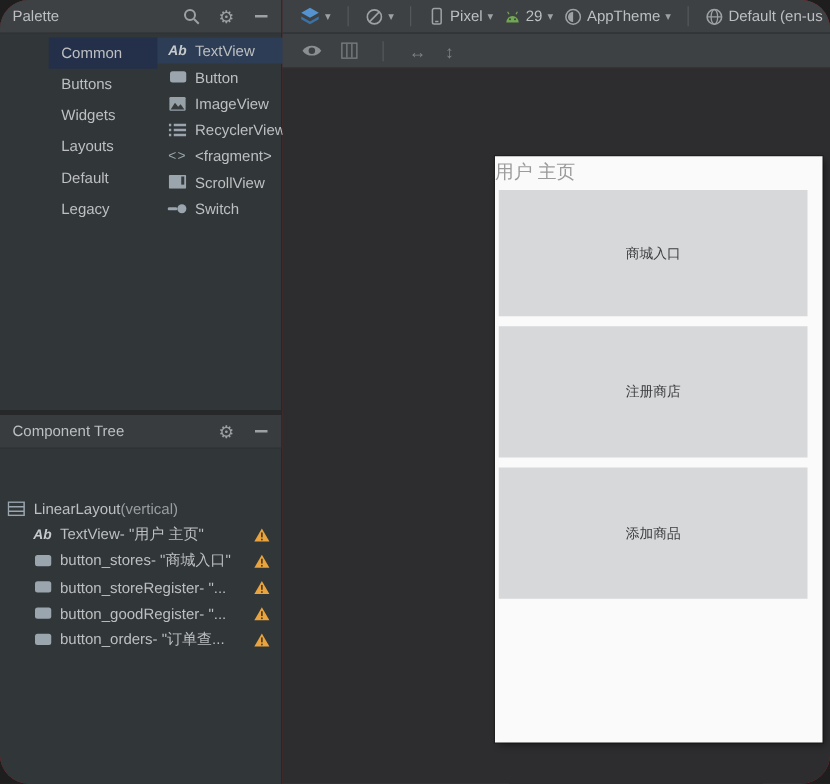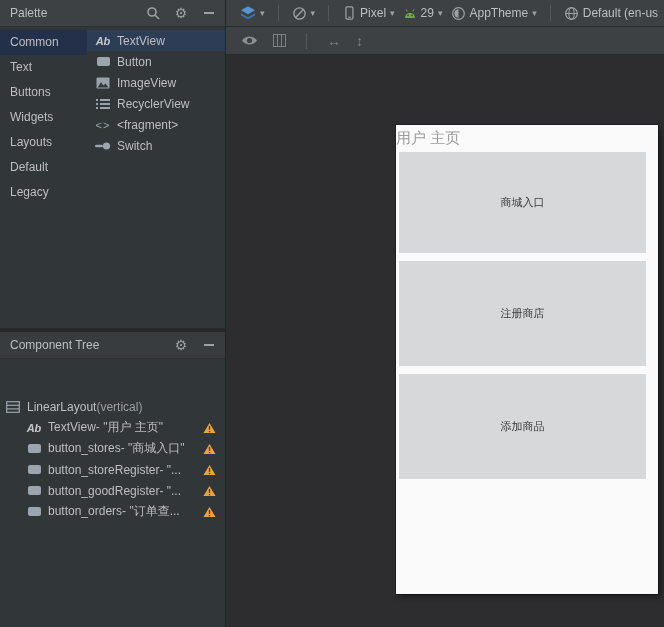--- a/index.html
+++ b/index.html
@@ -2,33 +2,34 @@
 <html><head>
 <meta charset="utf-8">
 <style>
   * { margin:0; padding:0; box-sizing:border-box; }
   body { background:#1e1e1e; }
   .app {
     position:relative; width:664px; height:627px; overflow:hidden;
     font-family:"Liberation Sans","DejaVu Sans",sans-serif;
     font-size:12px; color:#bdbfc1; background:#b91c1c;
     display:flex;
+    border-radius:23px;
   }
   
   .left-panel { width:226px; height:100%; display:flex; flex-direction:column;
                 background:#313638; border-right:1px solid #222426; }
   .panel-header { height:27px; flex:none; background:#3d4144; display:flex;
                   align-items:center; padding:0 8px 0 10px; border-bottom:1px solid #2e3133; }
   .panel-title { color:#bdbfc1; }
   .hdr-icons { margin-left:auto; display:flex; align-items:center; gap:12px; }
   .hdr-icons .ic { width:16px; height:16px; display:flex; align-items:center;
                    justify-content:center; color:#9da1a4; font-size:14px; cursor:pointer; }
   .minbar { width:10px; height:2px; background:#9da1a4; display:inline-block; }
 
-  .palette-body { height:301px; flex:none; display:flex; }
+  .palette-body { height:301px; flex:none; display:flex;margin-left:39px; }
   .cat-col { width:87px; flex:none; padding-top:3px; }
   .cat-row { height:25px; line-height:25px; padding-left:10px; white-space:nowrap; cursor:pointer; }
   .cat-row.selected { background:#24304a; }
   .item-col { flex:1; padding-top:3px; }
   .item-row { height:21px; display:flex; align-items:center; gap:6px; padding-left:8px;
               white-space:nowrap; cursor:pointer; }
   .item-row.selected { background:#2d3d55; }
   .w-icon { width:16px; flex:none; display:flex; justify-content:center; align-items:center; }
   .glyph-ab { font-weight:bold; font-size:11px; color:#c7cacc; font-style:italic; }
   .glyph-frag { font-size:11px; color:#9aa5ae; letter-spacing:1px; }
@@ -91,21 +92,20 @@
         <span class="ic">⚙</span>
         <span class="ic">
             <span class="minbar"></span>
           </span>
       </span>
     </div>
 
     <div class="palette-body">
       <div class="cat-col">
         <div class="cat-row selected">Common</div>
-        <div class="cat-row">Text</div>
         <div class="cat-row">Buttons</div>
         <div class="cat-row">Widgets</div>
         <div class="cat-row">Layouts</div>
         <div class="cat-row">Default</div>
         <div class="cat-row">Legacy</div>
       </div>
       <div class="item-col">
         <div class="item-row selected">
           <span class="w-icon glyph-ab">Ab</span>
           <span class="lbl">TextView</span>
@@ -139,20 +139,29 @@
               </svg>
           </span>
           <span class="lbl">RecyclerView</span>
         </div>
         <div class="item-row">
           <span class="w-icon glyph-frag">&lt;&gt;</span>
           <span class="lbl">&lt;fragment&gt;</span>
         </div>
         <div class="item-row">
           <span class="w-icon">
+            <svg width="14" height="11" viewBox="0 0 14 11">
+                <rect x="0" y="0" width="14" height="11" rx="1" fill="#9aa5ae"></rect>
+                <rect x="10" y="1.2" width="2.4" height="6.5" fill="#363b3e"></rect>
+              </svg>
+          </span>
+          <span class="lbl">ScrollView</span>
+        </div>
+        <div class="item-row">
+          <span class="w-icon">
             <svg width="16" height="10" viewBox="0 0 16 10">
                 <rect x="0" y="3.8" width="8" height="2.4" rx="1.2" fill="#9aa5ae"></rect>
                 <circle cx="11.5" cy="5" r="3.6" fill="#9aa5ae"></circle>
               </svg>
           </span>
           <span class="lbl">Switch</span>
         </div>
       </div>
     </div>
 

